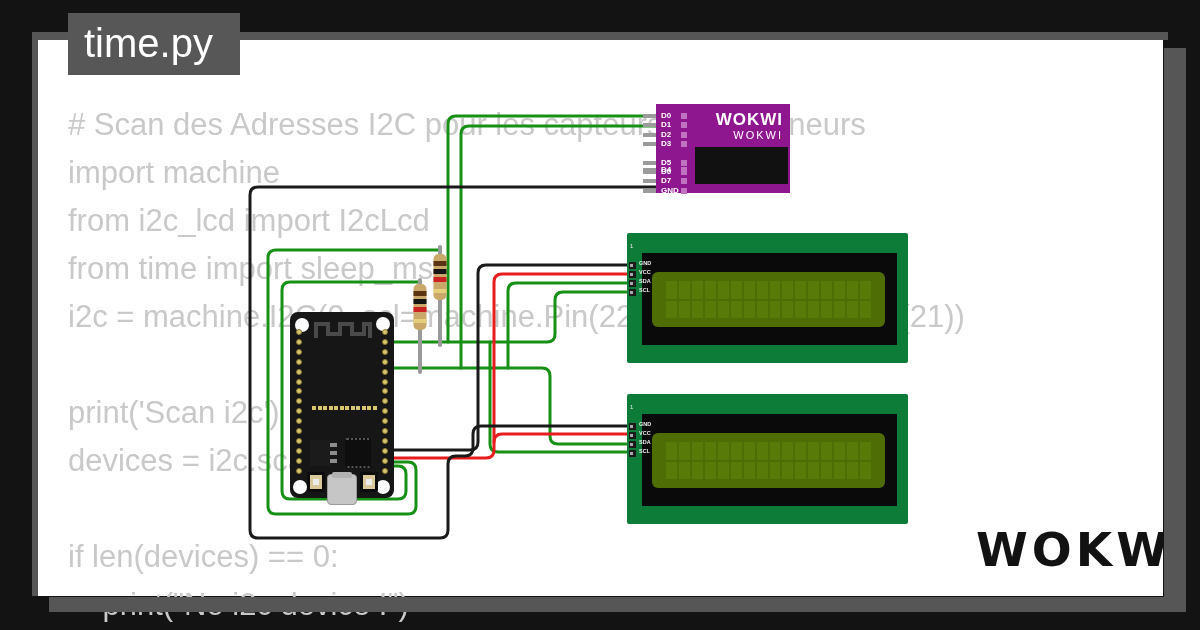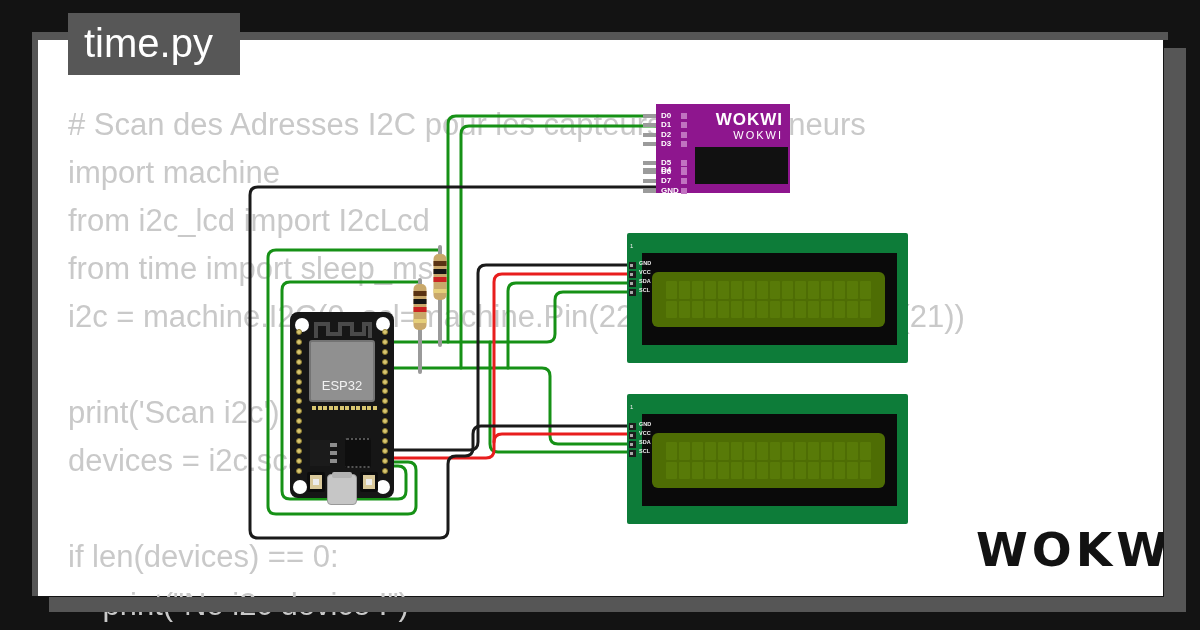--- a/index.html
+++ b/index.html
@@ -121,23 +121,20 @@
 </svg>
 
 <div id="esp32" class="comp">
   <div class="hole" style="left:5px;top:6px"></div>
   <div class="hole" style="left:86px;top:5px"></div>
   <div class="hole" style="left:3px;top:168px"></div>
   <div class="hole" style="left:86px;top:168px"></div>
   <svg width="104" height="30" style="position:absolute;left:0;top:2px">
     <path d="M26,24 V10 H38 V20 H50 V10 H62 V20 H74 V10 H80 V24" stroke="#4a4a4a" stroke-width="4" fill="none"></path>
   </svg>
-  <div id="esp-shield">
-    <span>ESP32</span>
-  </div>
   <div id="esp-pins">
       <span class="esp-pin" style="left: 6px; top: 17px;"></span>
       <span class="esp-pin" style="left: 92px; top: 17px;"></span>
       <span class="esp-pin" style="left: 6px; top: 26.9px;"></span>
       <span class="esp-pin" style="left: 92px; top: 26.9px;"></span>
       <span class="esp-pin" style="left: 6px; top: 36.8px;"></span>
       <span class="esp-pin" style="left: 92px; top: 36.8px;"></span>
       <span class="esp-pin" style="left: 6px; top: 46.7px;"></span>
       <span class="esp-pin" style="left: 92px; top: 46.7px;"></span>
       <span class="esp-pin" style="left: 6px; top: 56.6px;"></span>

